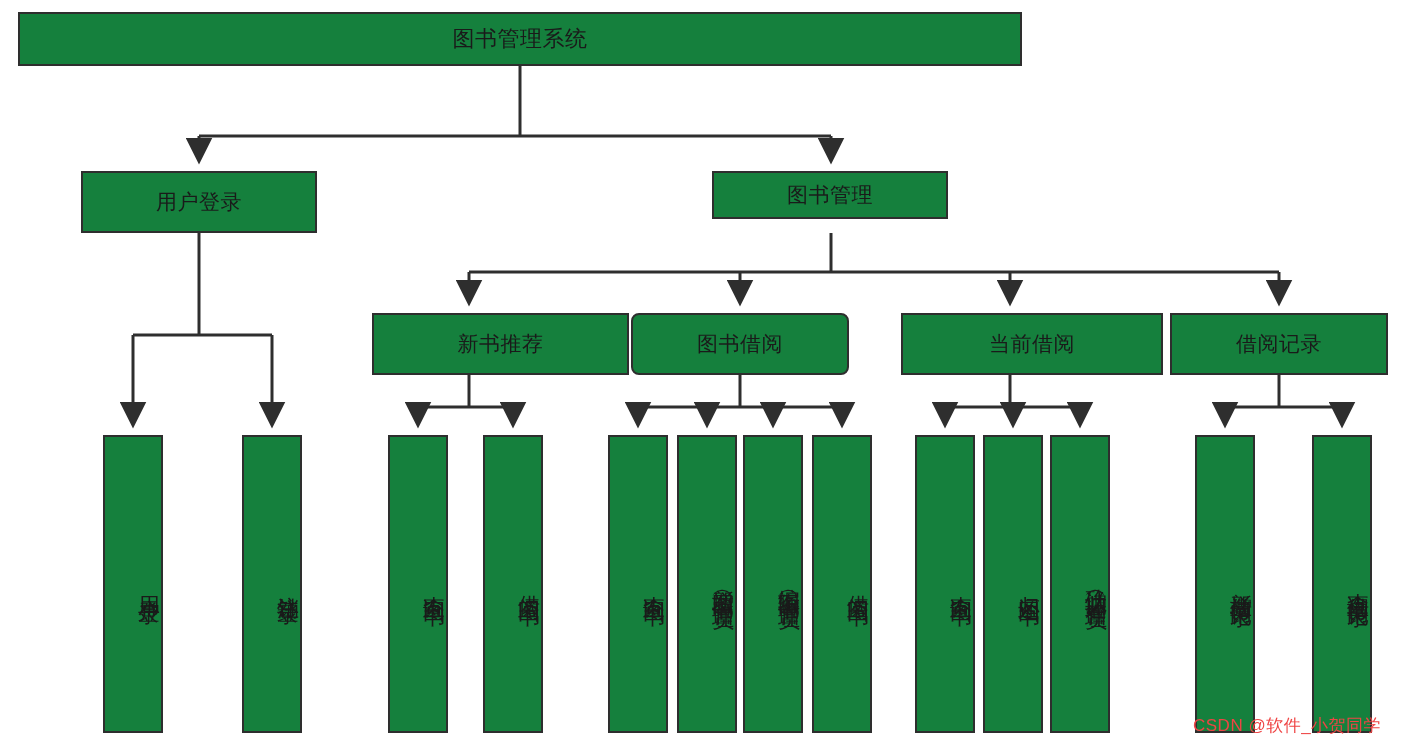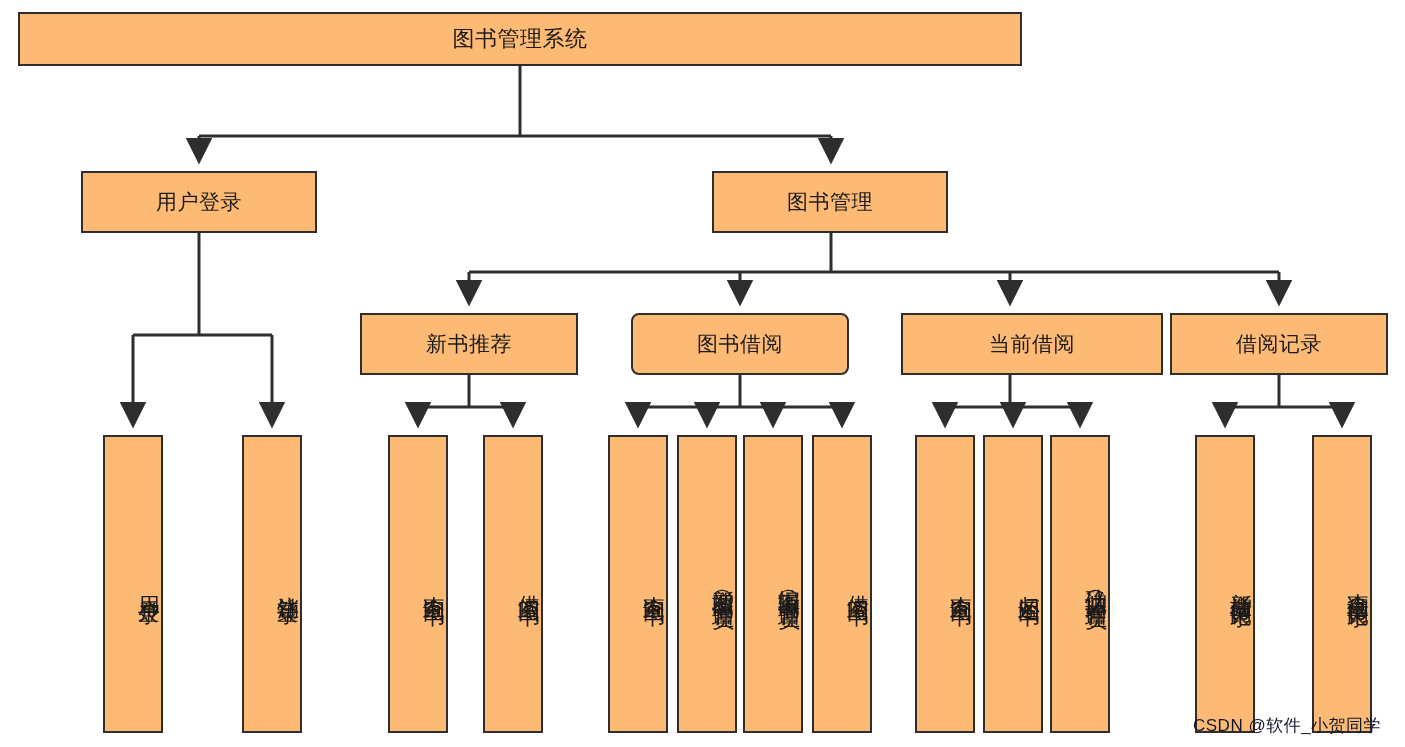--- a/index.html
+++ b/index.html
@@ -21,21 +21,21 @@
     position: absolute;
     left: 0;
     top: 0;
     width: 1405px;
     height: 747px;
     pointer-events: none;
   }
   .node {
     position: absolute;
     box-sizing: border-box;
-    background: #fdba74;
+    background: #15803d;
     border: 2px solid #2e2e2e;
     display: flex;
     align-items: center;
     justify-content: center;
     color: #1a1a1a;
   }
   .node.horiz {
     font-size: 21px;
     letter-spacing: 0.5px;
   }
@@ -47,21 +47,21 @@
     padding: 8px 0;
     align-items: flex-start;
     justify-content: center;
     line-height: 1.05;
   }
   .node.root {
     font-size: 22px;
   }
   .watermark {
     position: absolute;
-    color: #0f172a;
+    color: #ef4444;
     font-size: 17px;
     letter-spacing: 0.5px;
     white-space: nowrap;
   }
 </style>
 </head>
 <body>
 
 <div id="canvas">
 
@@ -111,23 +111,23 @@
       <path d="M 1279 375 L 1279 407"></path>
       <path d="M 1225 407 L 1342 407"></path>
       <path d="M 1225 407 L 1225 424" marker-end="url(#arrow)"></path>
       <path d="M 1342 407 L 1342 424" marker-end="url(#arrow)"></path>
     </g>
   </svg>
 
   <div class="node horiz root" style="left:18px; top:12px; width:1004px; height:54px;">图书管理系统</div>
 
   <div class="node horiz" style="left:81px; top:171px; width:236px; height:62px;">用户登录</div>
-  <div class="node horiz" style="left:712px; top:171px; width:236px; height:62px;">图书管理</div>
+  <div class="node horiz" style="left:712px; top:171px; width:236px; height:48px;">图书管理</div>
 
-  <div class="node horiz" style="left:360px; top:313px; width:218px; height:62px;">新书推荐</div>
+  <div class="node horiz" style="left:372px; top:313px; width:257px; height:62px;">新书推荐</div>
   <div class="node horiz" style="left:631px; top:313px; width:218px; height:62px;border-radius:8px;">图书借阅</div>
   <div class="node horiz" style="left:901px; top:313px; width:262px; height:62px;">当前借阅</div>
   <div class="node horiz" style="left:1170px; top:313px; width:218px; height:62px;">借阅记录</div>
 
   <div class="node vert" style="left:103px; top:435px; width:60px; height:298px;">用户登录</div>
   <div class="node vert" style="left:242px; top:435px; width:60px; height:298px;">注销登录</div>
 
   <div class="node vert" style="left:388px; top:435px; width:60px; height:298px;">查询图书</div>
   <div class="node vert" style="left:483px; top:435px; width:60px; height:298px;">借阅图书</div>
 

